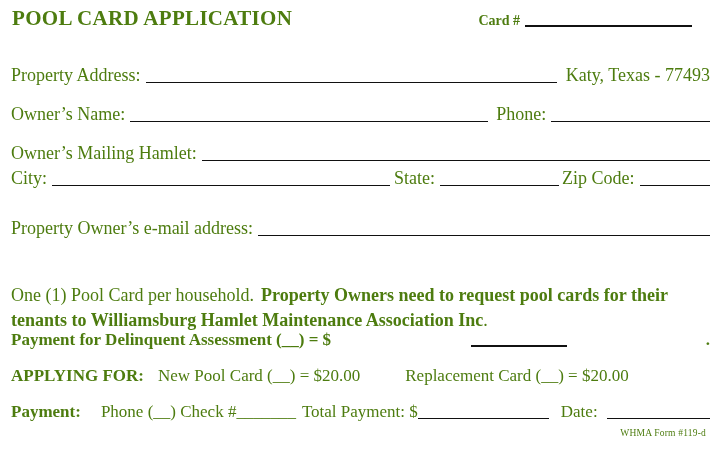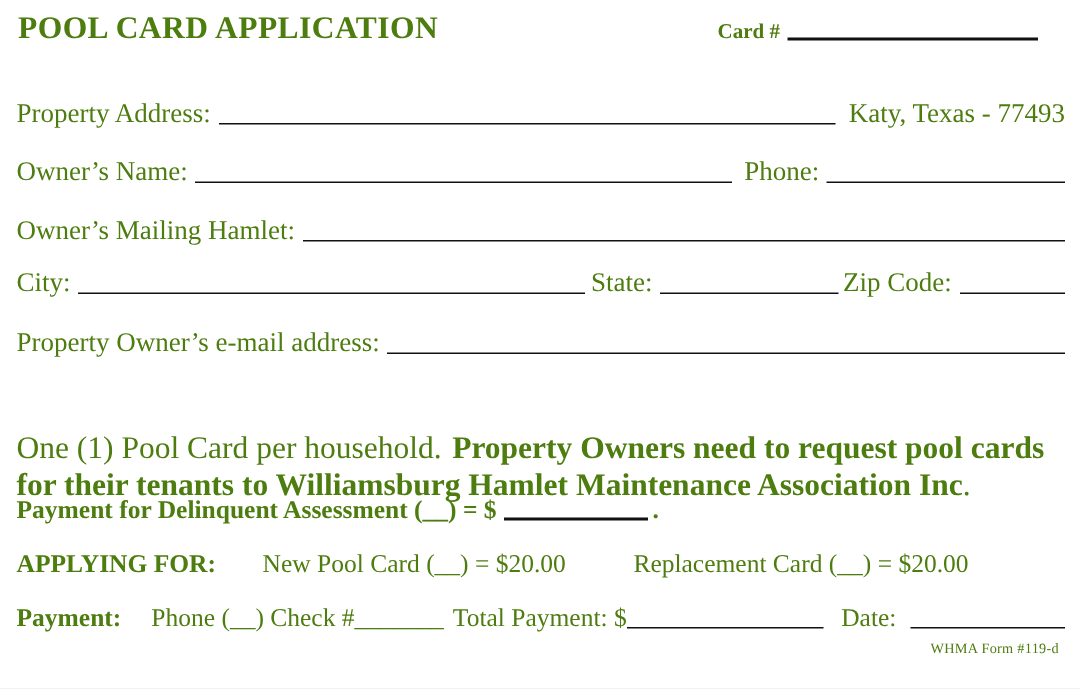--- a/index.html
+++ b/index.html
@@ -30,40 +30,40 @@
   }
   .blank.grow { flex:1; }
   .blank.thick { border-bottom-width:2px; }
 
   
   .frow { left:11px; right:10px; font-size:18px; }
   .frow .label { white-space:nowrap; }
   .row-property { top:65px; }
   .row-owner    { top:104px; }
   .row-mailing  { top:143px; }
-  .row-city     { top:178px; }
+  .row-city     { top:168px; }
   .row-email    { top:218px; }
   .suffix { margin-left:9px; white-space:nowrap; }
   .mid-label { margin-left:8px; white-space:nowrap; }
 
   
   .notice {
     position:absolute; left:11px; top:265px; width:699px;
-    font-size:21px; line-height:24.5px;
+    font-size:18px; line-height:24.5px;
   }
   .notice .bold { font-weight:bold; margin-left:7px; }
 
   
   .brow { left:11px; right:10px; font-size:17px; }
-  .row-delinquent { top:330px; font-weight:bold; }
+  .row-delinquent { top:330px; font-weight:bold;justify-content:space-between; }
   .row-applying   { top:366px; }
   .row-payment    { top:402px; }
   .bold-label { font-weight:bold; white-space:nowrap; }
   .reg { font-weight:normal; white-space:nowrap; }
-  .applying-new  { margin-left:31px; }
+  .applying-new  { margin-left:14px; }
   .applying-repl { margin-left:45px; }
   .pay-cash  { margin-left:20px; }
   .pay-total { margin-left:6px; }
   .pay-date  { margin-left:12px; }
   .period { margin-left:3px; }
 
   .footer {
     position:absolute; right:14px; top:428px;
     font-size:9.5px; letter-spacing:0.2px;
   }

